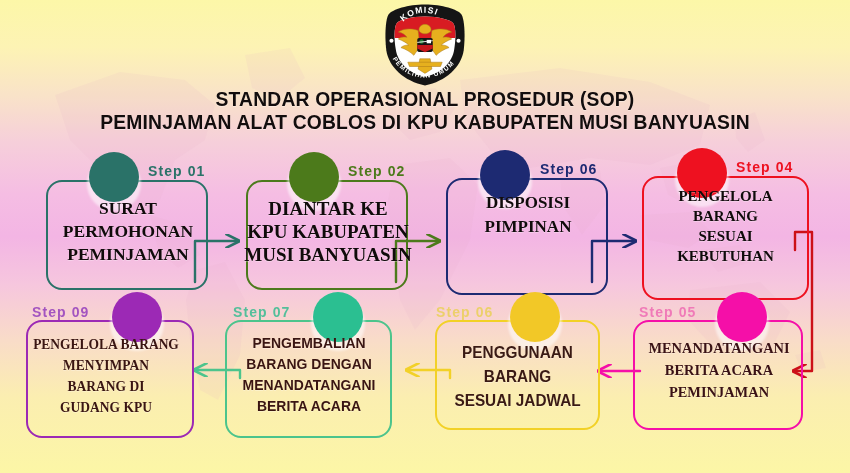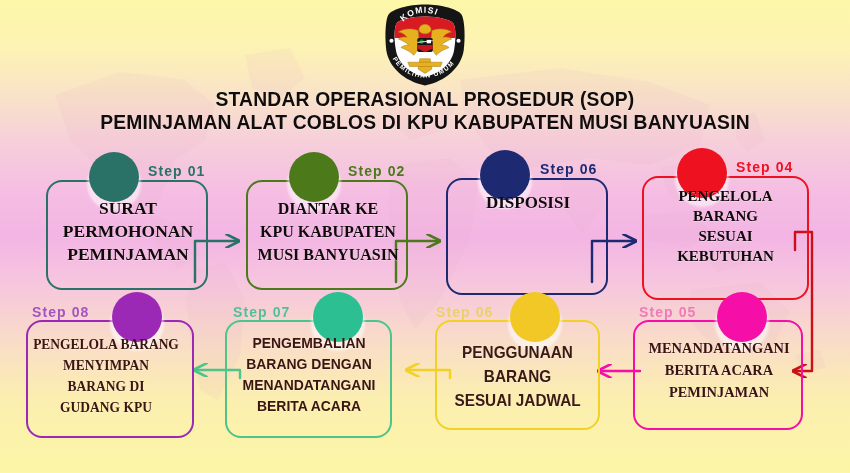--- a/index.html
+++ b/index.html
@@ -206,34 +206,35 @@
     <div>PERMOHONAN</div>
     <div>PEMINJAMAN</div>
   </div>
 </div>
 
 <div class="step r1 s2" style="left:228px;top:150px;width:200px;height:140px;">
   <div class="box" style="width:162px;height:110px;left:18px;top:30px;border-color:#4c7a1b;"></div>
   <div class="circ-shadow" style="width:54px;height:54px;left:59px;top:7px;"></div>
   <div class="circ" style="width:50px;height:50px;left:61px;top:2px;background:#4c7a1b;"></div>
   <div class="slabel" style="left:120px;top:13px;color:#4c7a1b;">Step 02</div>
-  <div class="txt" style="top:47px;font-size:16px;line-height:23px;">
+  <div class="txt" style="top:47px;font-size:19px;line-height:23px;">
     <div>DIANTAR KE</div>
     <div>KPU KABUPATEN</div>
     <div>MUSI BANYUASIN</div>
   </div>
 </div>
 
 <div class="step r1 s3" style="left:428px;top:150px;width:200px;height:145px;">
   <div class="box" style="width:162px;height:117px;left:18px;top:28px;border-color:#1d2a72;"></div>
   <div class="circ-shadow" style="width:54px;height:54px;left:50px;top:5px;"></div>
   <div class="circ" style="width:50px;height:50px;left:52px;top:0px;background:#1d2a72;"></div>
   <div class="slabel" style="left:112px;top:11px;color:#1d2a72;">Step 06</div>
   <div class="txt" style="top:41px;font-size:17px;line-height:24px;">
     <div>DISPOSISI</div>
+    <div>PIMPINAN</div>
   </div>
 </div>
 
 <div class="step r1 s4" style="left:628px;top:148px;width:205px;height:150px;">
   <div class="box" style="width:167px;height:124px;left:14px;top:28px;border-color:#ee1120;"></div>
   <div class="circ-shadow" style="width:54px;height:54px;left:47px;top:5px;"></div>
   <div class="circ" style="width:50px;height:50px;left:49px;top:0px;background:#ee1120;"></div>
   <div class="slabel" style="left:108px;top:11px;color:#ee1120;">Step 04</div>
   <div class="txt" style="top:38px;left:10px;width:175px;font-size:15px;line-height:20px;">
     <div>PENGELOLA</div>
@@ -277,20 +278,20 @@
     <div>BARANG DENGAN</div>
     <div>MENANDATANGANI</div>
     <div>BERITA ACARA</div>
   </div>
 </div>
 
 <div class="step r2 s8" style="left:14px;top:292px;width:205px;height:140px;">
   <div class="box" style="width:168px;height:118px;left:12px;top:28px;border-color:#9c29b5;"></div>
   <div class="circ-shadow" style="width:54px;height:54px;left:96px;top:5px;"></div>
   <div class="circ" style="width:50px;height:50px;left:98px;top:0px;background:#9c29b5;"></div>
-  <div class="slabel" style="left:18px;top:12px;color:#a354c0;">Step 08</div>
+  <div class="slabel" style="left:18px;top:12px;color:#a354c0;">Step 09</div>
   <div class="txt" style="top:42px;left:2px;width:180px;font-size:14.5px;line-height:21px;color:#3a1512;">
     <div>PENGELOLA BARANG</div>
     <div>MENYIMPAN</div>
     <div>BARANG DI</div>
     <div>GUDANG KPU</div>
   </div>
 </div>
 
 </body></html>

